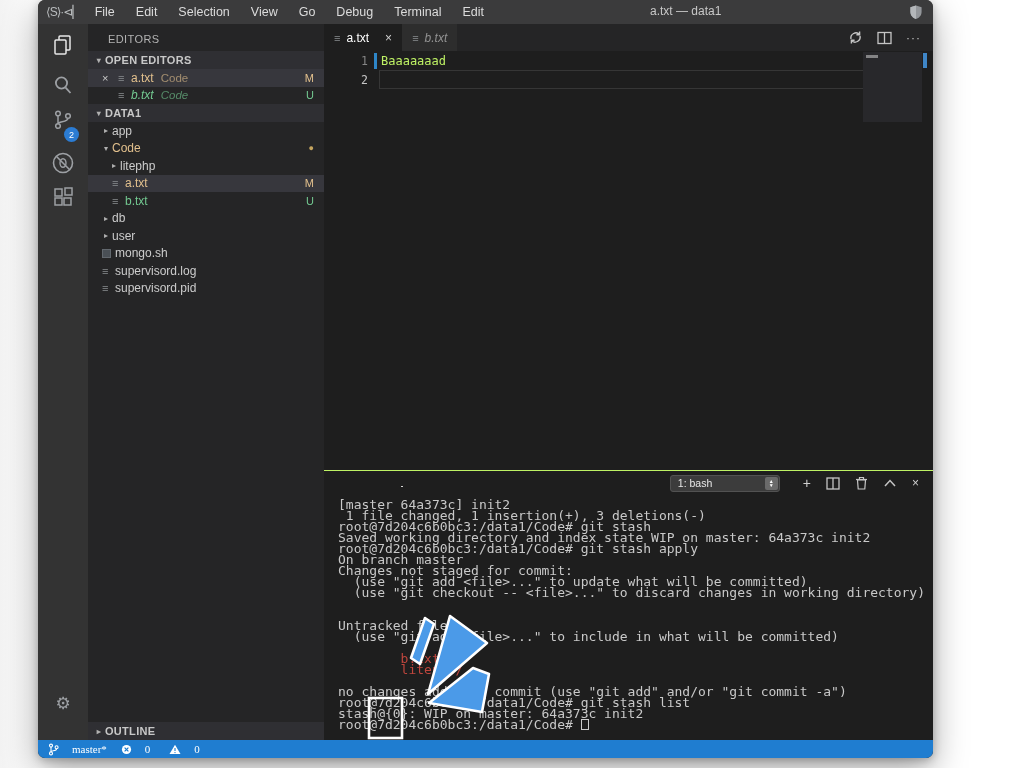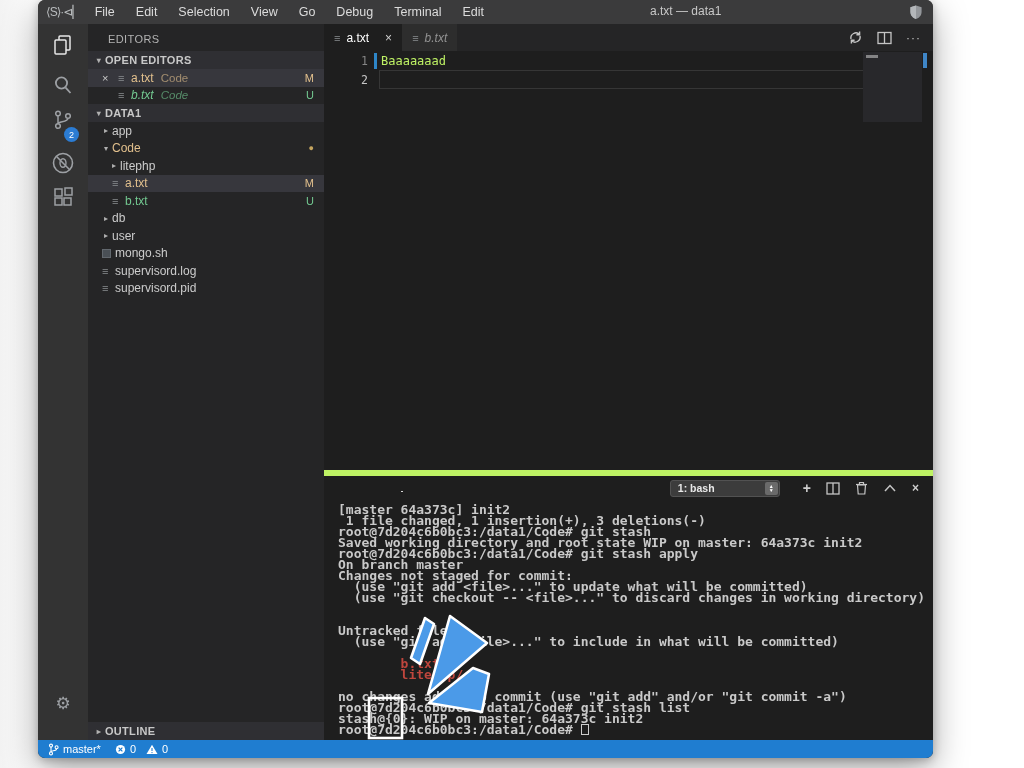--- a/index.html
+++ b/index.html
@@ -76,21 +76,21 @@
   .lnum { position:absolute; width:44px; text-align:right; color:#858585; font-size:11.5px; font-family:"DejaVu Sans Mono", monospace; }
   .lnum.cur { color:#c6c6c6; }
   .gutter-mod { position:absolute; left:50px; top:2px; width:3px; height:16px; background:#2e86c8; }
   .codeline { position:absolute; left:57px; color:#bef264; font-size:12px; font-family:"DejaVu Sans Mono", monospace; }
   .curline-box { position:absolute; left:55px; top:19px; width:487px; height:19px; border:1px solid #363636; }
   .minimap { position:absolute; right:11px; top:1px; width:59px; height:70px; background:#28282b; }
   .minimap .mm-dash { position:absolute; left:3px; top:3px; width:12px; height:3px; background:#cfcfcf; opacity:.55; }
   .ovr-bar { position:absolute; right:6px; top:2px; width:4px; height:15px; background:#3f86c7; }
 
   
-  .panel { flex:none; height:270px; border-top:6px solid #bef264; position:relative;font-weight:bold; }
+  .panel { flex:none; height:270px; border-top:1px solid #bef264; position:relative; }
   .panel-tabs { height:24px; display:flex; align-items:center; padding-left:14px; gap:19px; }
   .ptab { font-size:10.5px; letter-spacing:.5px; color:#9a9a9a; padding:4px 1px 3px; }
   .ptab.active { color:#e7e7e7; border-bottom:1px solid #d7d7d7; }
   .panel-actions { margin-left:auto; display:flex; align-items:center; gap:15px; padding-right:14px; color:#c5c5c5; }
   .shell-select { width:110px; height:17px; background:#3c3c3c; border:1px solid #525252; border-radius:3px;
       display:flex; align-items:center; font-size:10.5px; color:#e8e8e8; padding-left:7px; position:relative; margin-right:8px;}
   .stepper { position:absolute; right:1px; top:1px; bottom:1px; width:13px; background:#6a6a6a; border-radius:2px;
       display:flex; flex-direction:column; align-items:center; justify-content:center; color:#fff; }
   .stepper span { font-size:5px; line-height:4px; }
   .p-plus { font-size:14px; color:#cfcfcf; }
@@ -98,21 +98,21 @@
 
   .termwrap { position:absolute; left:0; right:0; top:24px; bottom:0; overflow:hidden; padding:4px 0 0 14px; }
   .tline { min-height:11px; line-height:11px; font-size:13px; color:#c9c9c9;
       font-family:"DejaVu Sans Mono", monospace; white-space:pre; }
   .tline.red span { color:#bf463d; }
   .tline.cursor span::after { content:""; display:inline-block; width:6px; height:9px; border:1px solid #cccccc; vertical-align:-1px; }
 
   
   .statusbar { position:absolute; left:0; right:0; bottom:0; height:18px; background:#1f7dd0; color:#ffffff;
       display:flex; align-items:center; font-size:11px; padding:0 10px; }
-  .sb-item { display:flex; align-items:center; gap:4px; margin-right:14px; }
+  .sb-item { display:flex; align-items:center; gap:13px; margin-right:14px;font-family:Liberation Serif, serif; }
   .sb-right { margin-left:auto; display:flex; align-items:center; gap:15px; }
 
   
   .overlay { position:absolute; left:0; top:0; width:1024px; height:768px; pointer-events:none; }
 
   svg { display:block; }
 </style>
 </head>
 <body>
 
@@ -355,21 +355,21 @@
                     <path d="M2 8l5-5.5L12 8" fill="none" stroke="#c5c5c5" stroke-width="1.5"></path>
                   </svg>
               </span>
               <span class="p-close">×</span>
             </div>
           </div>
           <div class="termwrap">
             <div class="tline"><span>[master 64a373c] init2</span></div>
               <div class="tline"><span> 1 file changed, 1 insertion(+), 3 deletions(-)</span></div>
               <div class="tline"><span>root@7d204c6b0bc3:/data1/Code# git stash</span></div>
-              <div class="tline"><span>Saved working directory and root state WIP on master: 64a373c init2</span></div>
+              <div class="tline"><span>Saved working directory and index state WIP on master: 64a373c init2</span></div>
               <div class="tline"><span>root@7d204c6b0bc3:/data1/Code# git stash apply</span></div>
               <div class="tline"><span>On branch master</span></div>
               <div class="tline"><span>Changes not staged for commit:</span></div>
               <div class="tline"><span>  (use "git add &lt;file&gt;..." to update what will be committed)</span></div>
               <div class="tline"><span>  (use "git checkout -- &lt;file&gt;..." to discard changes in working directory)</span></div>
               <div class="tline"><span></span></div>
               <div class="tline"><span></span></div>
               <div class="tline"><span>Untracked files:</span></div>
               <div class="tline"><span>  (use "git add &lt;file&gt;..." to include in what will be committed)</span></div>
               <div class="tline"><span></span></div>

